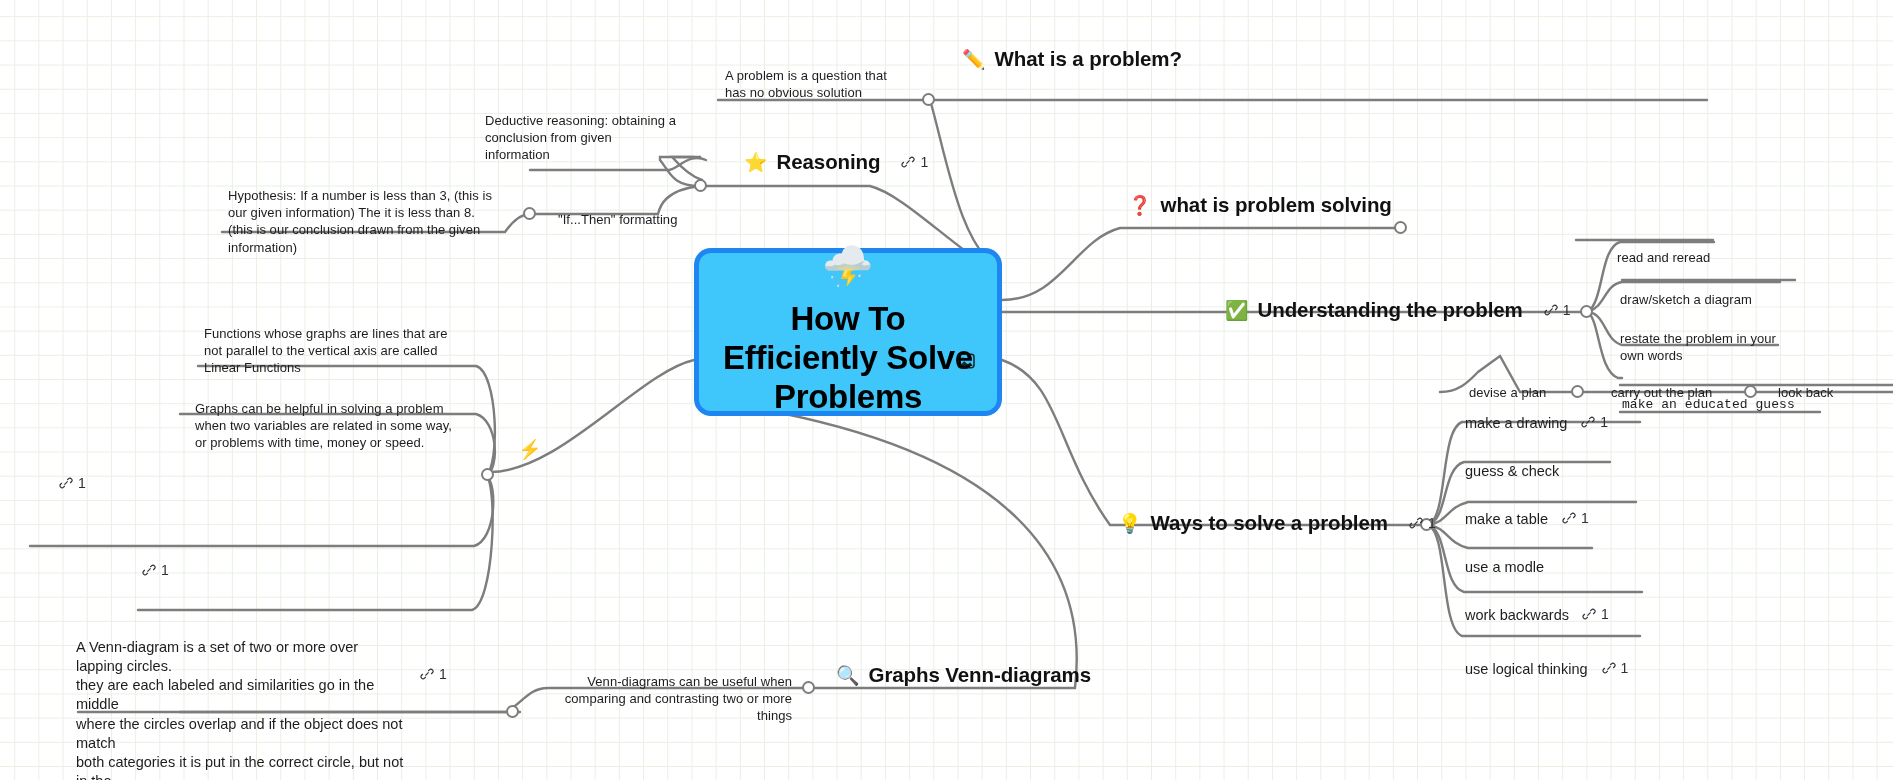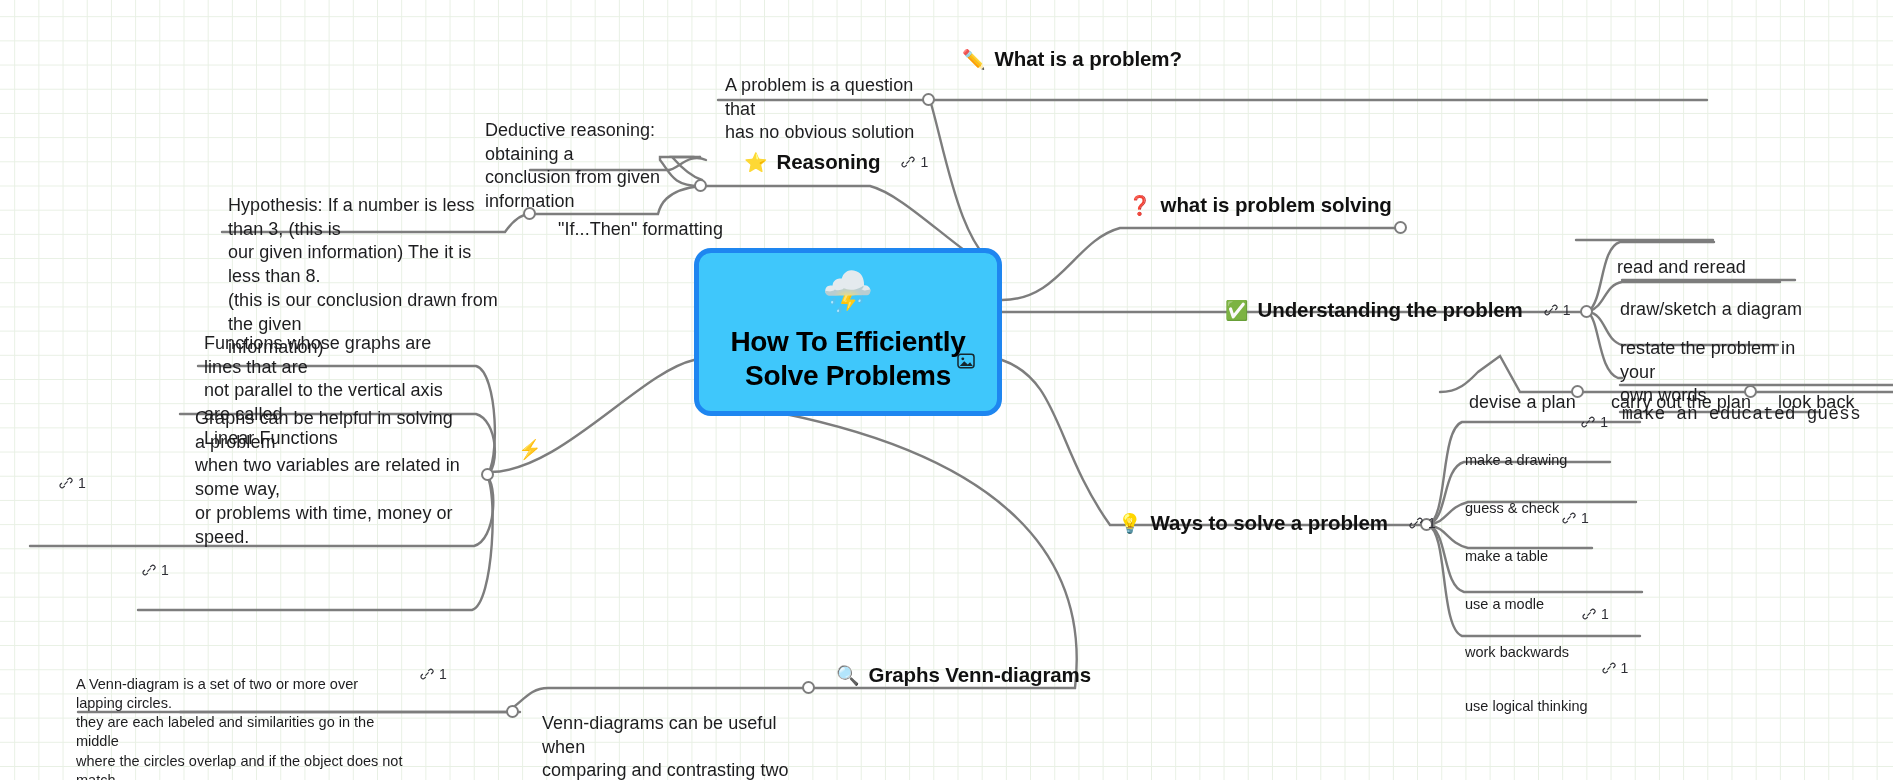--- a/index.html
+++ b/index.html
@@ -16,21 +16,21 @@
     background-image:
       linear-gradient(to right, #e8f0e4 1px, transparent 1px),
       linear-gradient(to bottom, #e8f0e4 1px, transparent 1px);
     background-size:24.2px 24.2px;
     background-position:-10px -8px;
   }
   svg.edges{position:absolute;left:0;top:0;width:1893px;height:780px;pointer-events:none;}
   .node{position:absolute;}
   .txt{
     color:#1d1d1f;
-    font-size:18px;
+    font-size:13px;
     line-height:1.32;
     white-space:pre-line;
     letter-spacing:0.05px;
   }
   .title-node{
     font-weight:bold;
     font-size:20.5px;
     color:#111;
     display:flex;align-items:center;gap:9px;
     white-space:nowrap;
@@ -38,36 +38,36 @@
   }
   .emoji{font-size:19px;line-height:1;}
   .linkbadge{
     display:inline-flex;align-items:center;gap:5px;
     font-size:14px;font-weight:normal;color:#2e2e35;
     margin-left:12px;
   }
   .leaf{
     display:flex;align-items:flex-start;gap:10px;
   }
-  .leaf .lbl{font-size:14.5px;color:#1d1d1f;line-height:1.32;white-space:pre-line;margin-top:37px;}
+  .leaf .lbl{font-size:14.5px;color:#1d1d1f;line-height:1.32;white-space:pre-line;}
   .leaf .linkbadge{margin-left:4px;}
 
   #central{
     position:absolute;
     left:694px;top:248px;width:308px;height:168px;
     background:#3fc7fb;
     border:5px solid #1e86f0;
     border-radius:17px;
     box-sizing:border-box;
     display:flex;flex-direction:column;
     align-items:center;justify-content:center;
   }
   #central .cloud{font-size:41px;line-height:1;margin-bottom:12px;}
   #central .ctitle{
-    font-size:28px;font-weight:bold;color:#000;
+    font-size:33px;font-weight:bold;color:#000;
     text-align:center;line-height:1.18;letter-spacing:-0.3px;
     width:250px;
   }
   #central .imgicon{
     position:absolute;right:22px;bottom:42px;
     width:18px;height:16px;opacity:.88;
   }
   .dot{
     position:absolute;width:13px;height:13px;border-radius:50%;
     background:#fff;border:2px solid #7d7d7d;box-sizing:border-box;
@@ -352,21 +352,21 @@
         <path d="M9.4 4.6 L10.8 3.2 a2.4 2.4 0 0 1 3.4 3.4 L12.8 8" stroke="#2e2e35" stroke-width="1.3" fill="none"></path>
       </svg>
       <span>1</span>
     </span>
   </div>
 
   <div class="node title-node" style="left:836px;top:663px;">
     <span class="emoji">🔍</span>
     <span>Graphs Venn-diagrams</span>
   </div>
-  <div class="node txt" style="left:542px;top:688px;width:250px;">
+  <div class="node txt" style="left:542px;top:656px;width:250px;text-align:right;">
     <span>Venn-diagrams can be useful when
 comparing and contrasting two or more
 things</span>
   </div>
 
   <div class="node leaf" style="left:76px;top:638px;width:400px;">
     <span class="lbl" style="width:330px;">A Venn-diagram is a set of two or more over lapping circles.
 they are each labeled and similarities go in the middle
 where the circles overlap and if the object does not match
 both categories it is put in the correct circle, but not in the

